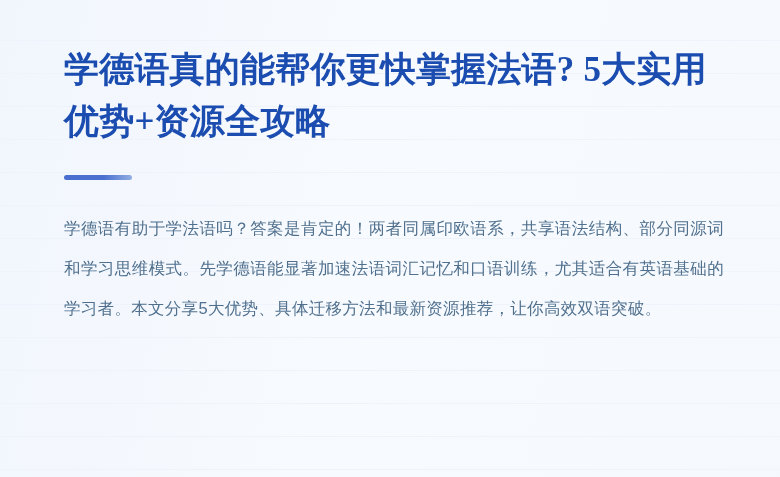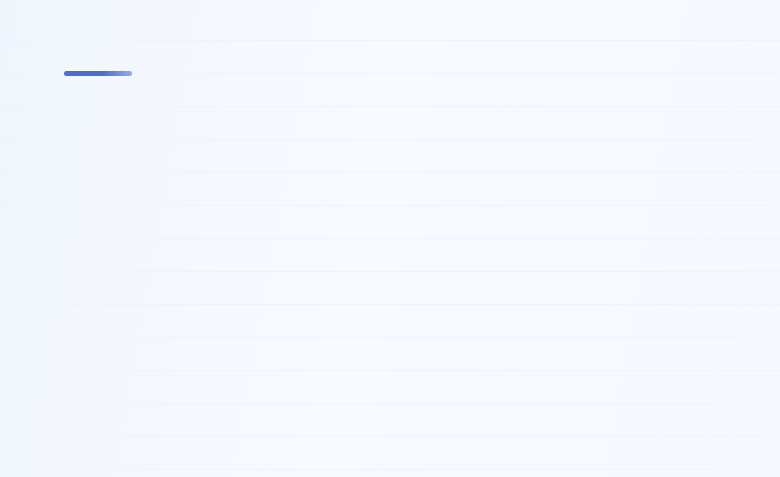--- a/index.html
+++ b/index.html
@@ -93,18 +93,20 @@
 </head>
 <body>
 
 <div class="page">
 
   <div class="ruled-lines"></div>
   <div class="wash"></div>
 
   <div class="content">
 
+    <h1 class="headline">学德语真的能帮你更快掌握法语? 5大实用优势+资源全攻略</h1>
 
     <div class="divider"></div>
 
+    <p class="summary">学德语有助于学法语吗？答案是肯定的！两者同属印欧语系，共享语法结构、部分同源词和学习思维模式。先学德语能显著加速法语词汇记忆和口语训练，尤其适合有英语基础的学习者。本文分享5大优势、具体迁移方法和最新资源推荐，让你高效双语突破。</p>
 
   </div>
 </div>
 
 </body></html>

